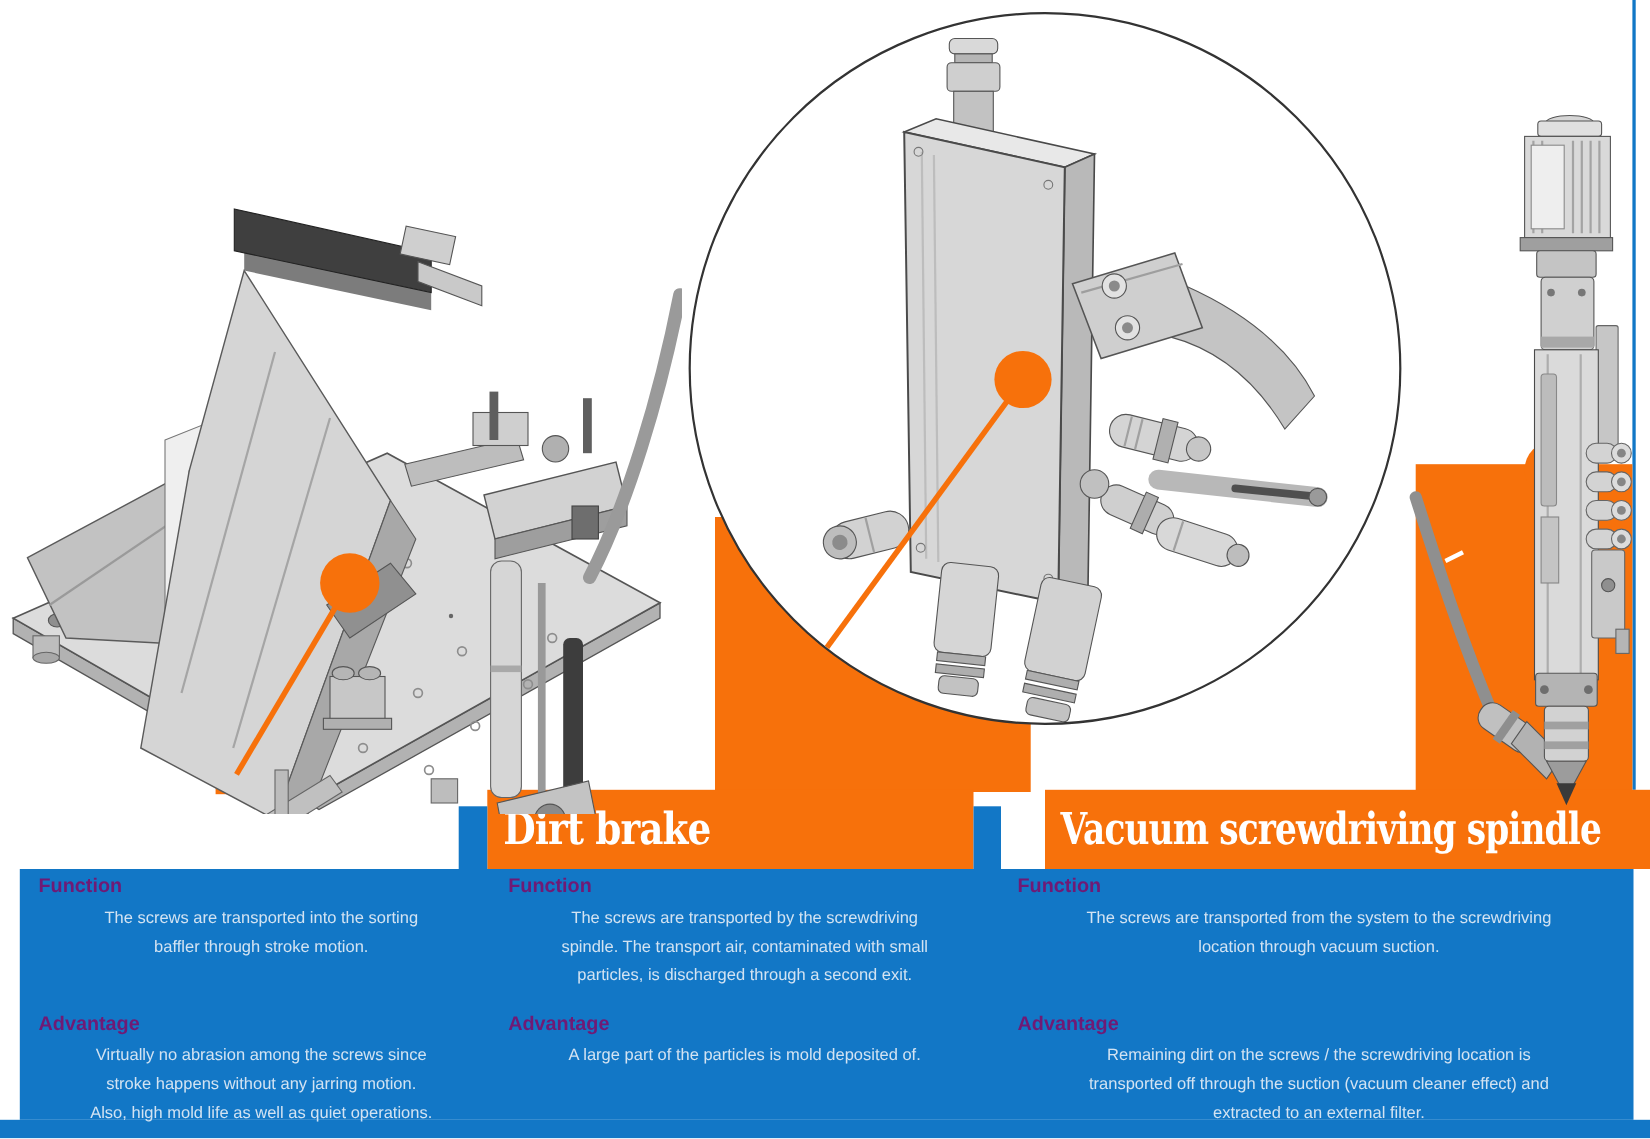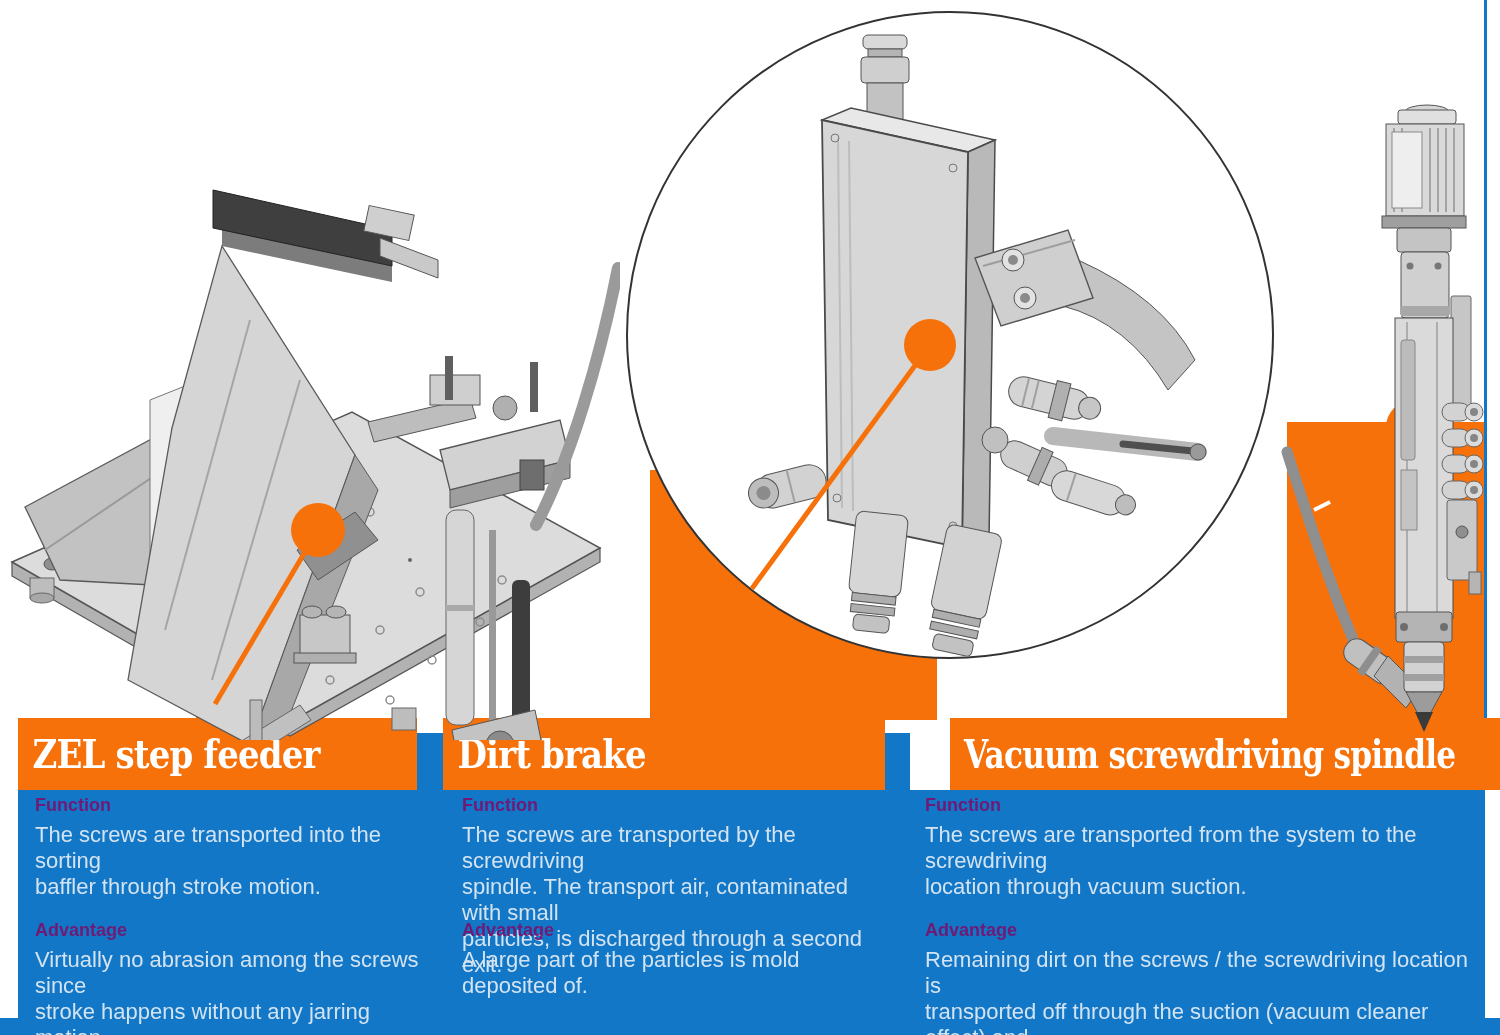--- a/index.html
+++ b/index.html
@@ -25,21 +25,21 @@
   #bar3 .t{transform:scaleX(0.78);padding-left:18px;}
   
   .gap-tab{top:733px;height:57px;background:var(--blue);}
   #gap1{left:417px;width:26px;}
   #gap2{left:885px;width:25px;}
   
   #panel{left:18px;top:790px;width:1467px;height:228px;background:var(--blue);}
   #bottom-band{left:0;top:1018px;width:1500px;height:17px;background:var(--blue);}
   
   .lbl{color:#701a75;font-weight:bold;font-size:18px;}
-  .body{color:var(--panel-text);font-size:22px;line-height:26px;white-space:pre-line;}
+  .body{color:var(--panel-text);font-size:15px;line-height:26px;white-space:pre-line;text-align:center;}
   .c1{left:35px;width:405px;}
   .c2{left:462px;width:430px;}
   .c3{left:925px;width:548px;}
   .row-fn-lbl{top:795px;}
   .row-fn-txt{top:822px;}
   .row-adv-lbl{top:920px;}
   .row-adv-txt{top:947px;}
   svg{display:block;}
 </style>
 </head>
@@ -47,23 +47,20 @@
 
 <div id="stage">
 
   <div class="abs" id="edge-line"></div>
 
   <div class="abs conn" id="conn1"></div>
   <div class="abs conn" id="conn2"></div>
   <div class="abs conn" id="conn3"></div>
   <div class="abs" id="dot3"></div>
 
-  <div class="abs bar" id="bar1">
-    <span class="t">ZEL step feeder</span>
-  </div>
   <div class="abs bar" id="bar2">
     <span class="t">Dirt brake</span>
   </div>
   <div class="abs bar" id="bar3">
     <span class="t">Vacuum screwdriving spindle</span>
   </div>
   <div class="abs gap-tab" id="gap1"></div>
   <div class="abs gap-tab" id="gap2"></div>
 
   <div class="abs" id="panel"></div>

